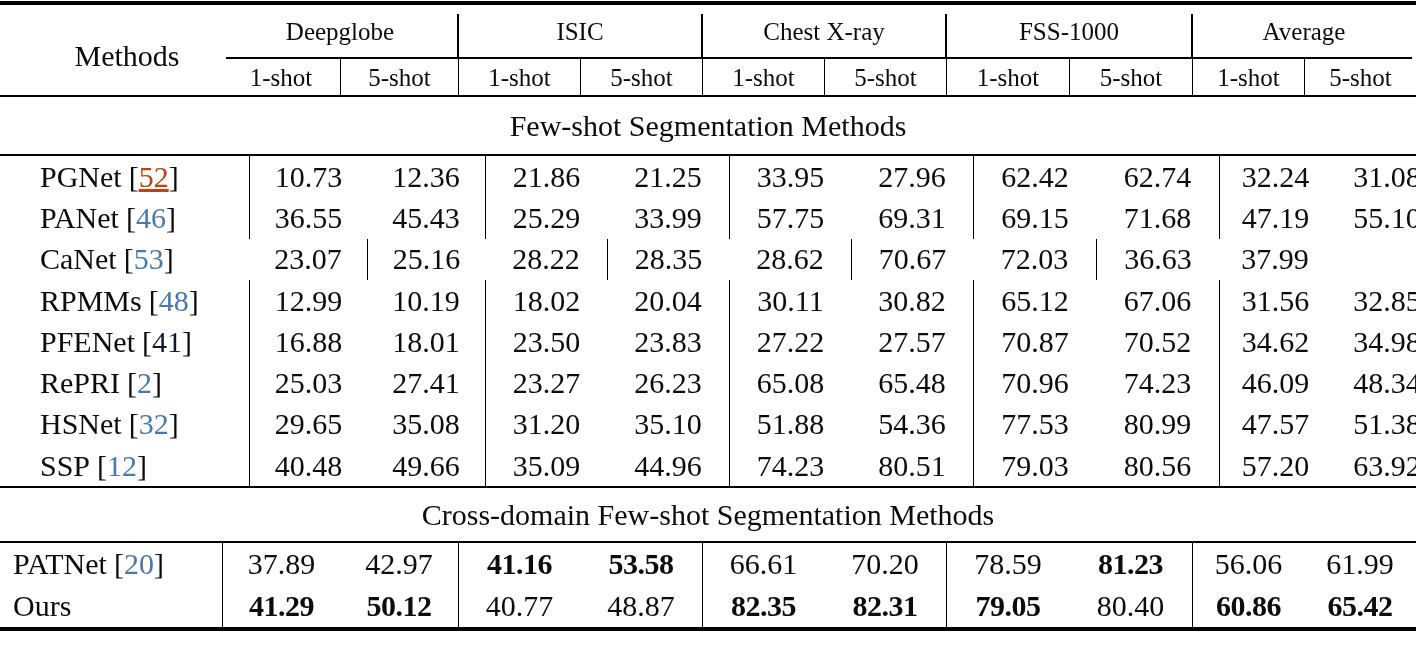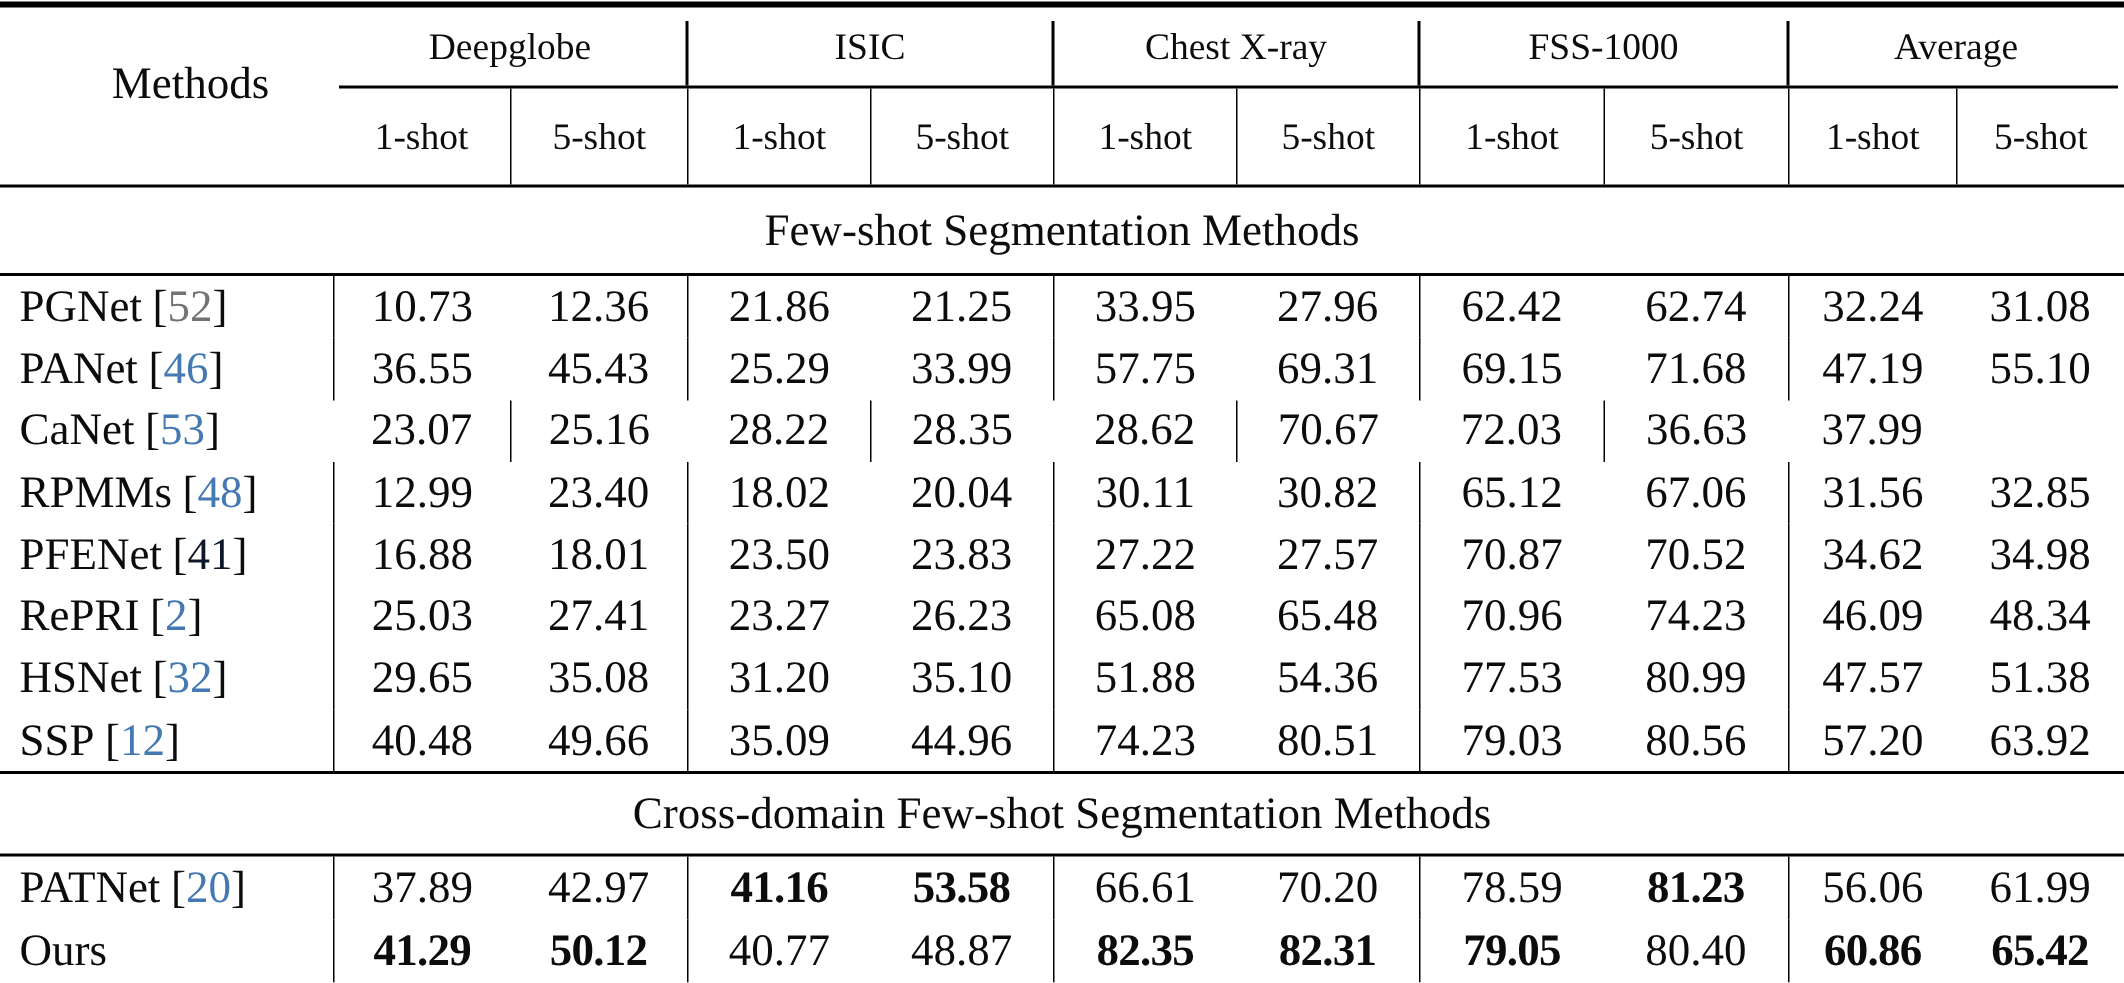--- a/index.html
+++ b/index.html
@@ -17,21 +17,21 @@
   .cmidrule   { height:2px; background:#000; margin-left:226px; width:1186px; }
 
   
   .hdr { position:relative; }
   .hdr-row1 {
     display:grid; height:52px;
     grid-template-columns:222px 236px 244px 244px 246px 224px;
     align-items:center;
   }
   .hdr-row2 {
-    display:grid; height:64px;
+    display:grid; height:36px;
     grid-template-columns:222px 118px 118px 122px 122px 122px 122px 123px 123px 112px 112px;
     align-items:center;
   }
   .cell { text-align:center; font-size:25px; line-height:1; position:relative; height:100%;
           display:flex; align-items:center; justify-content:center; }
   .group-cell.gsep::before {
     content:""; position:absolute; left:-1px; bottom:0; width:1.5px; height:82%; background:#000;
   }
   .shot-cell.sep { border-left:1.5px solid #000; }
   .methods-label {
@@ -47,21 +47,21 @@
   }
   .banner.s0 { height:57px; }
   .banner.s1 { height:53px; }
 
   
   .data-row {
     display:grid;
     grid-template-columns:222px 118px 118px 122px 122px 122px 122px 123px 123px 112px 112px;
     align-items:center;
   }
-  .data-row.s0 { height:41.3px; }
+  .data-row.s0 { height:41.3px;padding-left:27px; }
   .data-row.s1 { height:42px; }
   .method-cell {
     height:100%; display:flex; align-items:center;
     padding-left:13px; font-size:30px; line-height:1; white-space:nowrap;
   }
   .method-cell .gap { display:inline-block; width:7px; }
   .val-cell {
     height:100%; display:flex; align-items:center; justify-content:center;
     font-size:30px; line-height:1;
   }
@@ -107,21 +107,21 @@
 
   <div>
 
   <div class="banner s0">Few-shot Segmentation Methods</div>
       <div class="rule thin"></div>
       <div class="data-row s0">
         <div class="method-cell">
           <span>PGNet</span>
           <span class="gap"></span>
           <span>[</span>
-          <span class="ref-link" style="color: #737373;">52</span>
+          <span class="ref-link" style="color: #c2410c; text-decoration: underline;">52</span>
           <span>]</span>
         </div>
         <div class="val-cell sep">10.73</div>
         <div class="val-cell">12.36</div>
         <div class="val-cell sep">21.86</div>
         <div class="val-cell">21.25</div>
         <div class="val-cell sep">33.95</div>
         <div class="val-cell">27.96</div>
         <div class="val-cell sep">62.42</div>
         <div class="val-cell">62.74</div>
@@ -167,21 +167,21 @@
       </div>
       <div class="data-row s0">
         <div class="method-cell">
           <span>RPMMs</span>
           <span class="gap"></span>
           <span>[</span>
           <span class="ref-link" style="color: rgb(68, 121, 178);">48</span>
           <span>]</span>
         </div>
         <div class="val-cell sep">12.99</div>
-        <div class="val-cell">23.40</div>
+        <div class="val-cell">10.19</div>
         <div class="val-cell sep">18.02</div>
         <div class="val-cell">20.04</div>
         <div class="val-cell sep">30.11</div>
         <div class="val-cell">30.82</div>
         <div class="val-cell sep">65.12</div>
         <div class="val-cell">67.06</div>
         <div class="val-cell sep">31.56</div>
         <div class="val-cell">32.85</div>
       </div>
       <div class="data-row s0">

